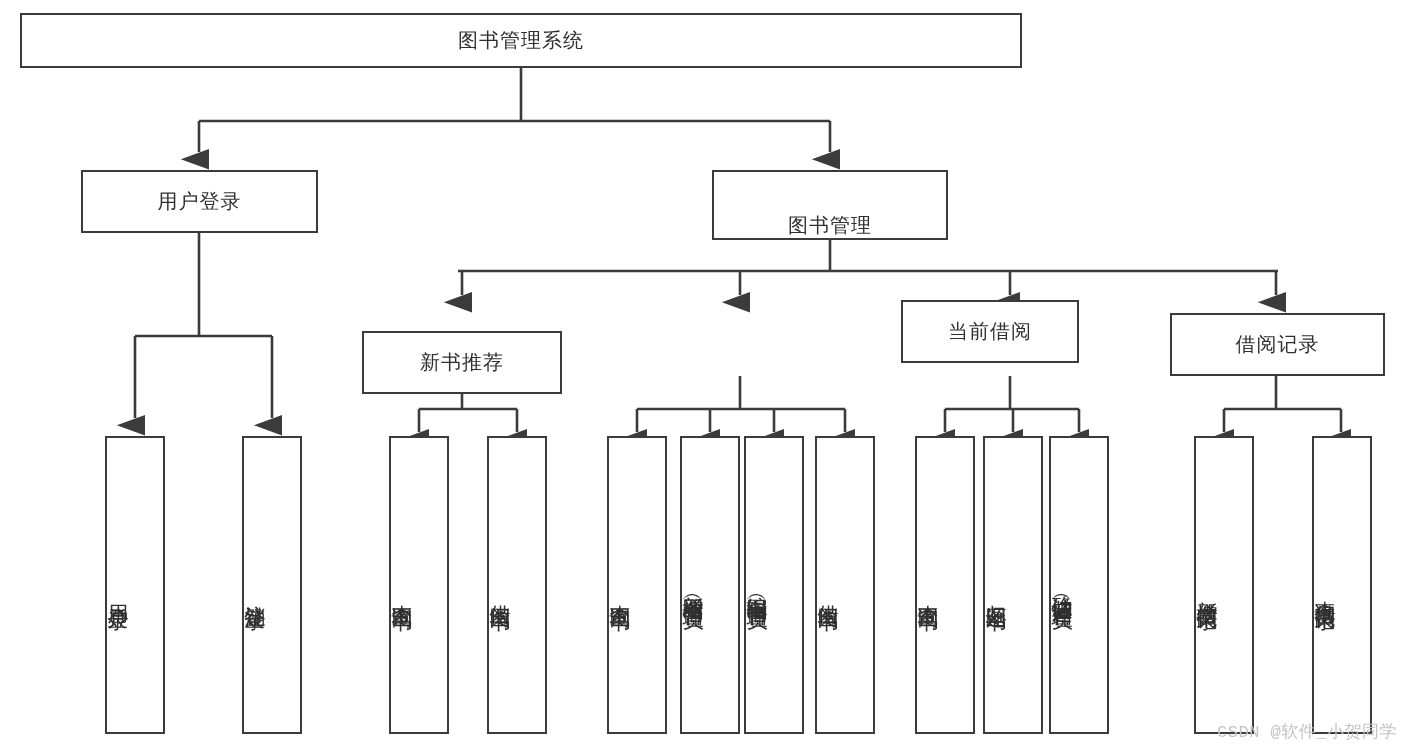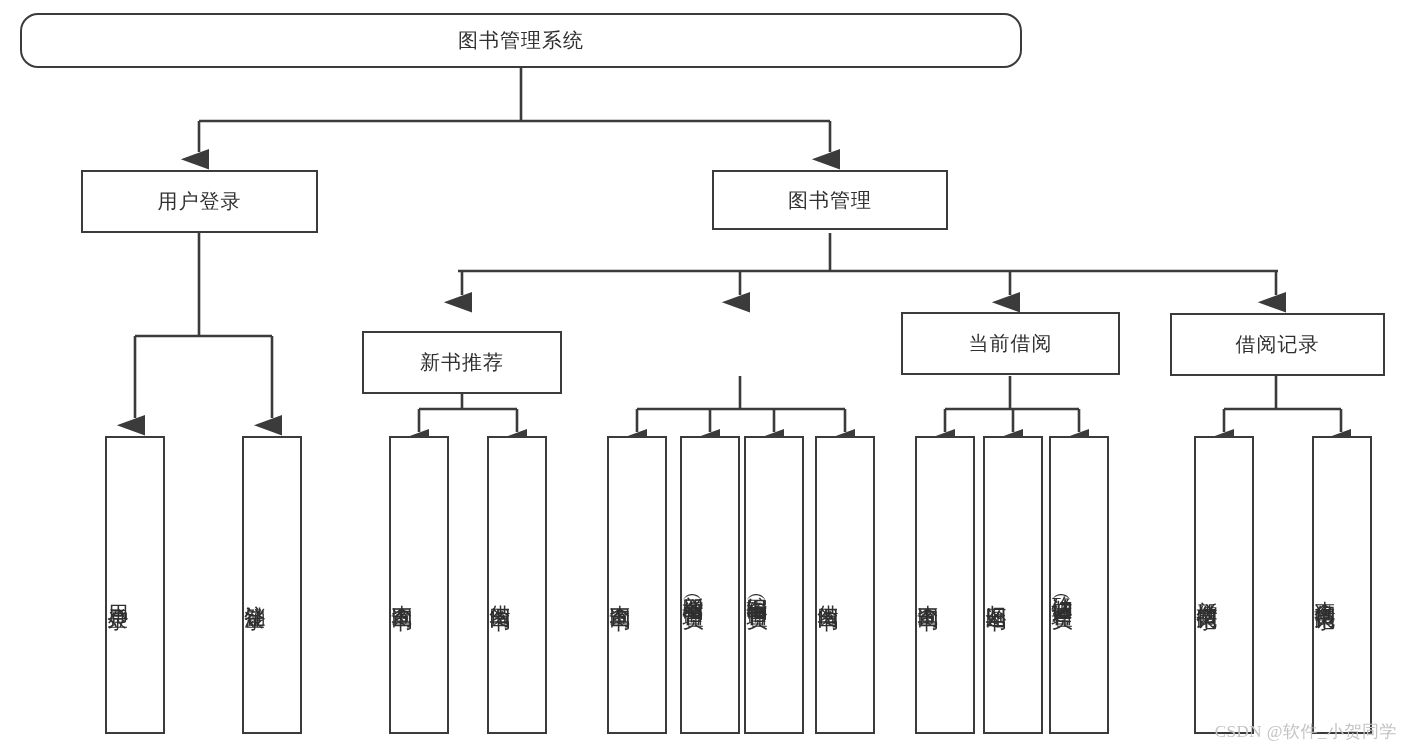--- a/index.html
+++ b/index.html
@@ -53,21 +53,21 @@
     max-height:282px;
   }
   #watermark{
     position:absolute;
     right:8px;
     bottom:4px;
     font-size:17px;
     color:#c3c3c3;
     letter-spacing:0.5px;
     white-space:nowrap;
-    font-family:Liberation Serif, serif;
+    font-family:Liberation Mono, monospace;
   }
 </style>
 </head>
 <body>
 
 <div id="diagram-root">
 
   <svg class="connectors" viewBox="0 0 1405 747" width="1405" height="747" xmlns="http://www.w3.org/2000/svg">
     <defs>
       <marker id="arw" markerWidth="12" markerHeight="12" refX="1.2" refY="4" orient="auto" markerUnits="strokeWidth">
@@ -114,35 +114,35 @@
       <path d="M1013,409 L1013,432" marker-end="url(#arw)"></path>
       <path d="M1079,409 L1079,432" marker-end="url(#arw)"></path>
 
       <path d="M1276,376 L1276,409"></path>
       <path d="M1224,409 L1341,409"></path>
       <path d="M1224,409 L1224,432" marker-end="url(#arw)"></path>
       <path d="M1341,409 L1341,432" marker-end="url(#arw)"></path>
     </g>
   </svg>
 
-  <div class="node" style="left:20px;top:13px;width:1002px;height:55px;border-radius:18px;">
+  <div class="node" style="left:20px;top:13px;width:1002px;height:55px;">
     <span class="label">图书管理系统</span>
   </div>
 
   <div class="node" style="left:81px;top:170px;width:237px;height:63px;">
     <span class="label">用户登录</span>
   </div>
-  <div class="node" style="left:712px;top:170px;width:236px;height:60px;">
+  <div class="node" style="left:712px;top:170px;width:236px;height:70px;align-items:flex-end;">
     <span class="label">图书管理</span>
   </div>
 
   <div class="node" style="left:362px;top:331px;width:200px;height:63px;">
     <span class="label">新书推荐</span>
   </div>
-  <div class="node" style="left:901px;top:312px;width:219px;height:63px;">
+  <div class="node" style="left:901px;top:300px;width:178px;height:63px;">
     <span class="label">当前借阅</span>
   </div>
   <div class="node" style="left:1170px;top:313px;width:215px;height:63px;">
     <span class="label">借阅记录</span>
   </div>
 
   <div class="node vertical" style="left:105px;top:436px;width:60px;height:298px;">
     <span class="label">用户登录</span>
   </div>
   <div class="node vertical" style="left:242px;top:436px;width:60px;height:298px;">

